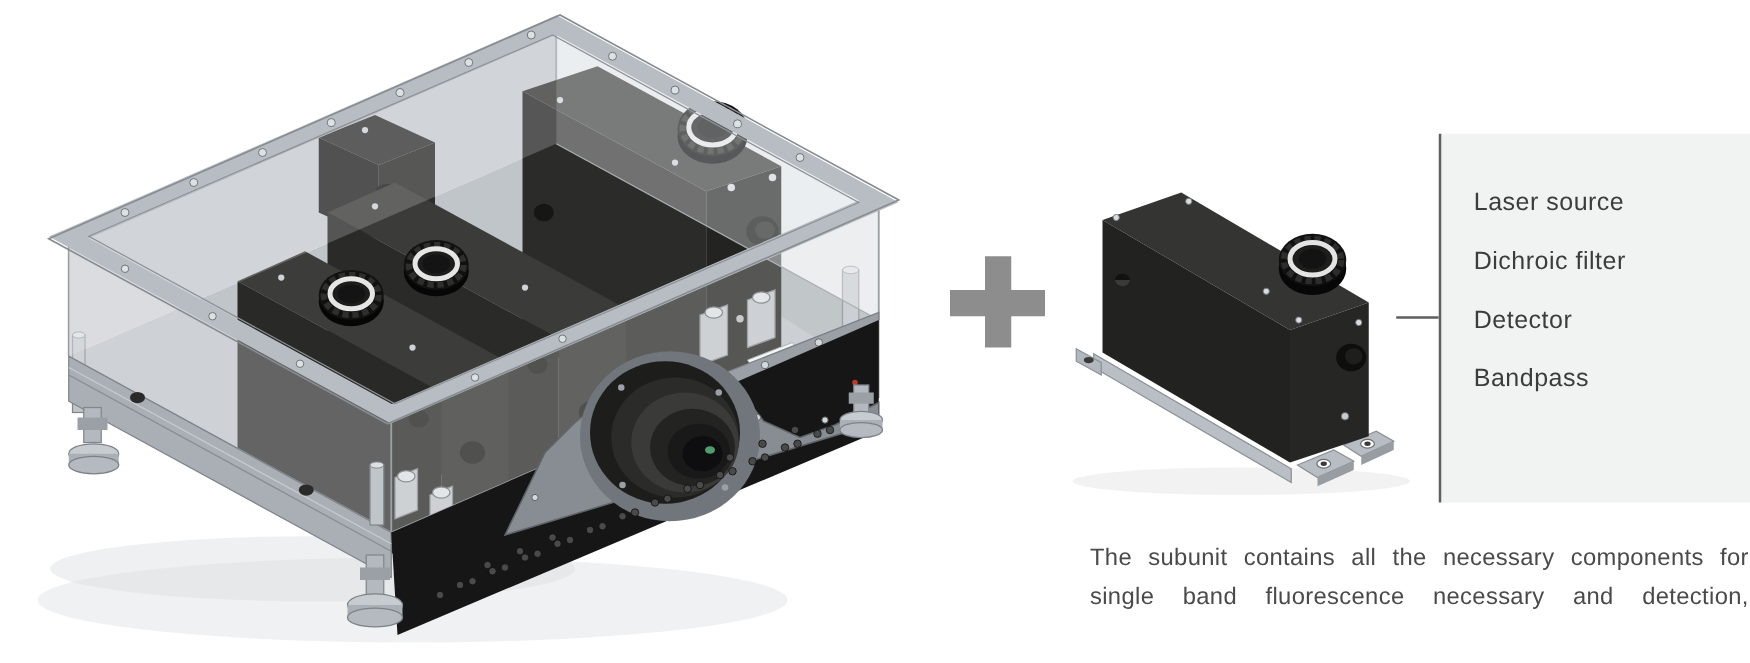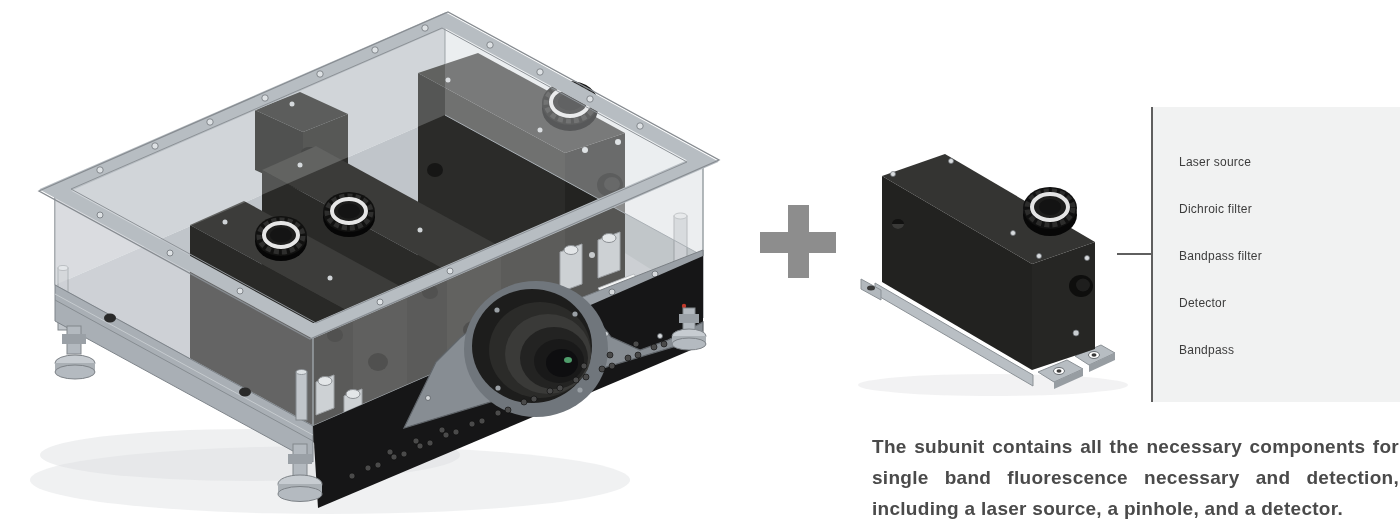--- a/index.html
+++ b/index.html
@@ -9,27 +9,27 @@
   #main-unit-svg{left:0;top:0;}
   #subunit-svg{left:853px;top:123px;}
   
   #plus{position:absolute;left:760px;top:205px;width:76px;height:73px;}
   #plus .vbar{position:absolute;left:28px;top:0;width:21px;height:73px;background:#8d8d8d;}
   #plus .hbar{position:absolute;left:0;top:27px;width:76px;height:21px;background:#8d8d8d;}
   
   #component-panel{position:absolute;left:1151px;top:107px;width:249px;height:295px;
       background:#f1f2f2;border-left:2px solid #5f5f5f;box-sizing:border-box;}
   #component-panel ul{list-style:none;margin:0;padding:32px 0 0 26px;}
-  #component-panel li{height:47px;line-height:47px;font-size:12px;color:#3c3c3c;
+  #component-panel li{height:47px;line-height:47px;font-size:20px;color:#3c3c3c;
       letter-spacing:.02em;}
   
   #connector{position:absolute;left:1117px;top:253px;width:34px;height:2px;background:#5f5f5f;}
   
   #caption{position:absolute;left:872px;top:431px;width:527px;color:#4a4a4a;
-      font-size:19px;line-height:31px;letter-spacing:.015em;font-weight:bold;}
+      font-size:19px;line-height:31px;letter-spacing:.015em;}
   #caption .just{text-align:justify;text-align-last:justify;white-space:nowrap;}
   #caption .just2{text-align:justify;text-align-last:justify;}
   #caption div{overflow:hidden;}
 </style>
 </head>
 <body>
 
 <div id="stage">
 
   <svg id="main-unit-svg" width="745" height="530" viewBox="0 0 745 530">
@@ -320,25 +320,23 @@
       <ellipse cx="197" cy="84" rx="11" ry="8" fill="#131313"></ellipse>
     </g>
   </svg>
 
   <div id="connector"></div>
 
   <div id="component-panel">
     <ul>
       <li>Laser source</li>
       <li>Dichroic filter</li>
-      <li>Bandpass filter</li>
       <li>Detector</li>
       <li>Bandpass</li>
     </ul>
   </div>
 
   <div id="caption">
     <div class="just">The subunit contains all the necessary components for</div>
     <div class="just2">single band fluorescence necessary and detection,</div>
-    <div>including a laser source, a pinhole, and a detector.</div>
   </div>
 
 </div>
 
 </body></html>

